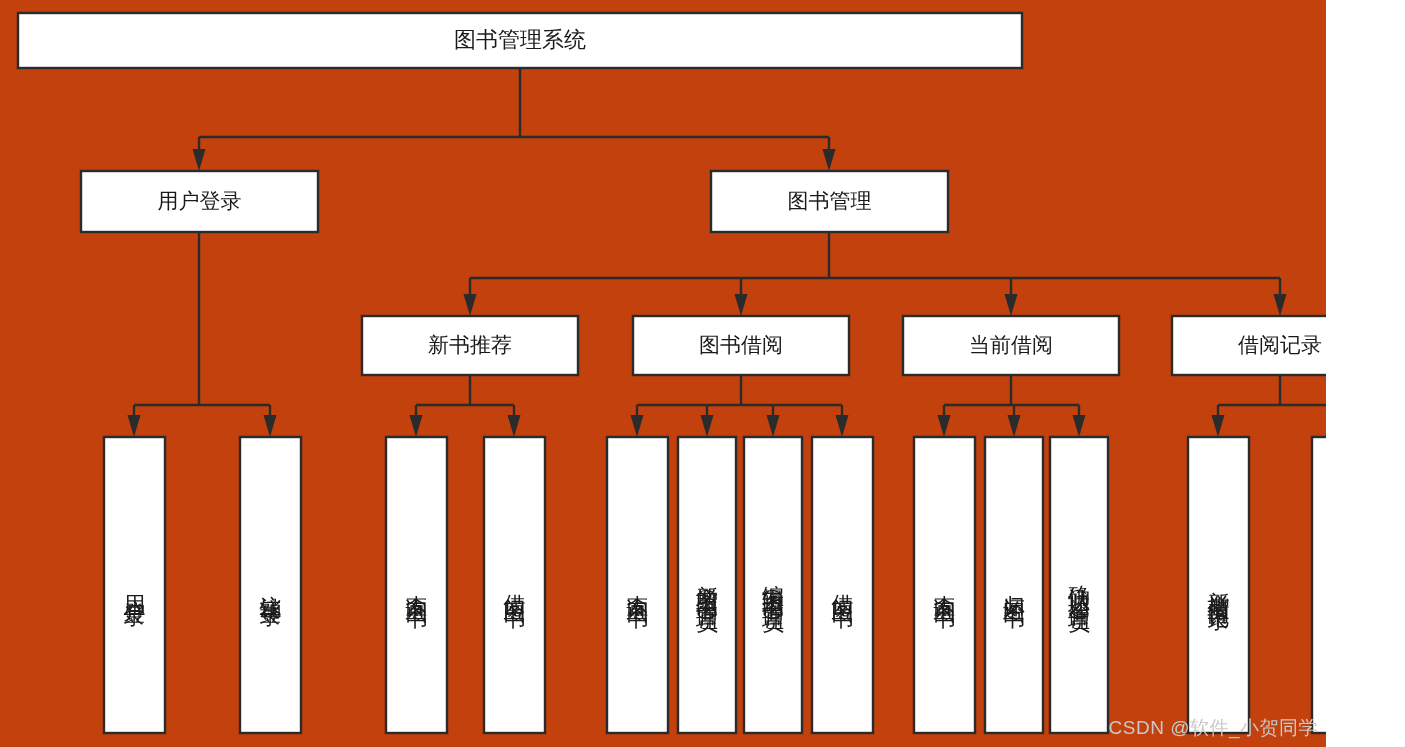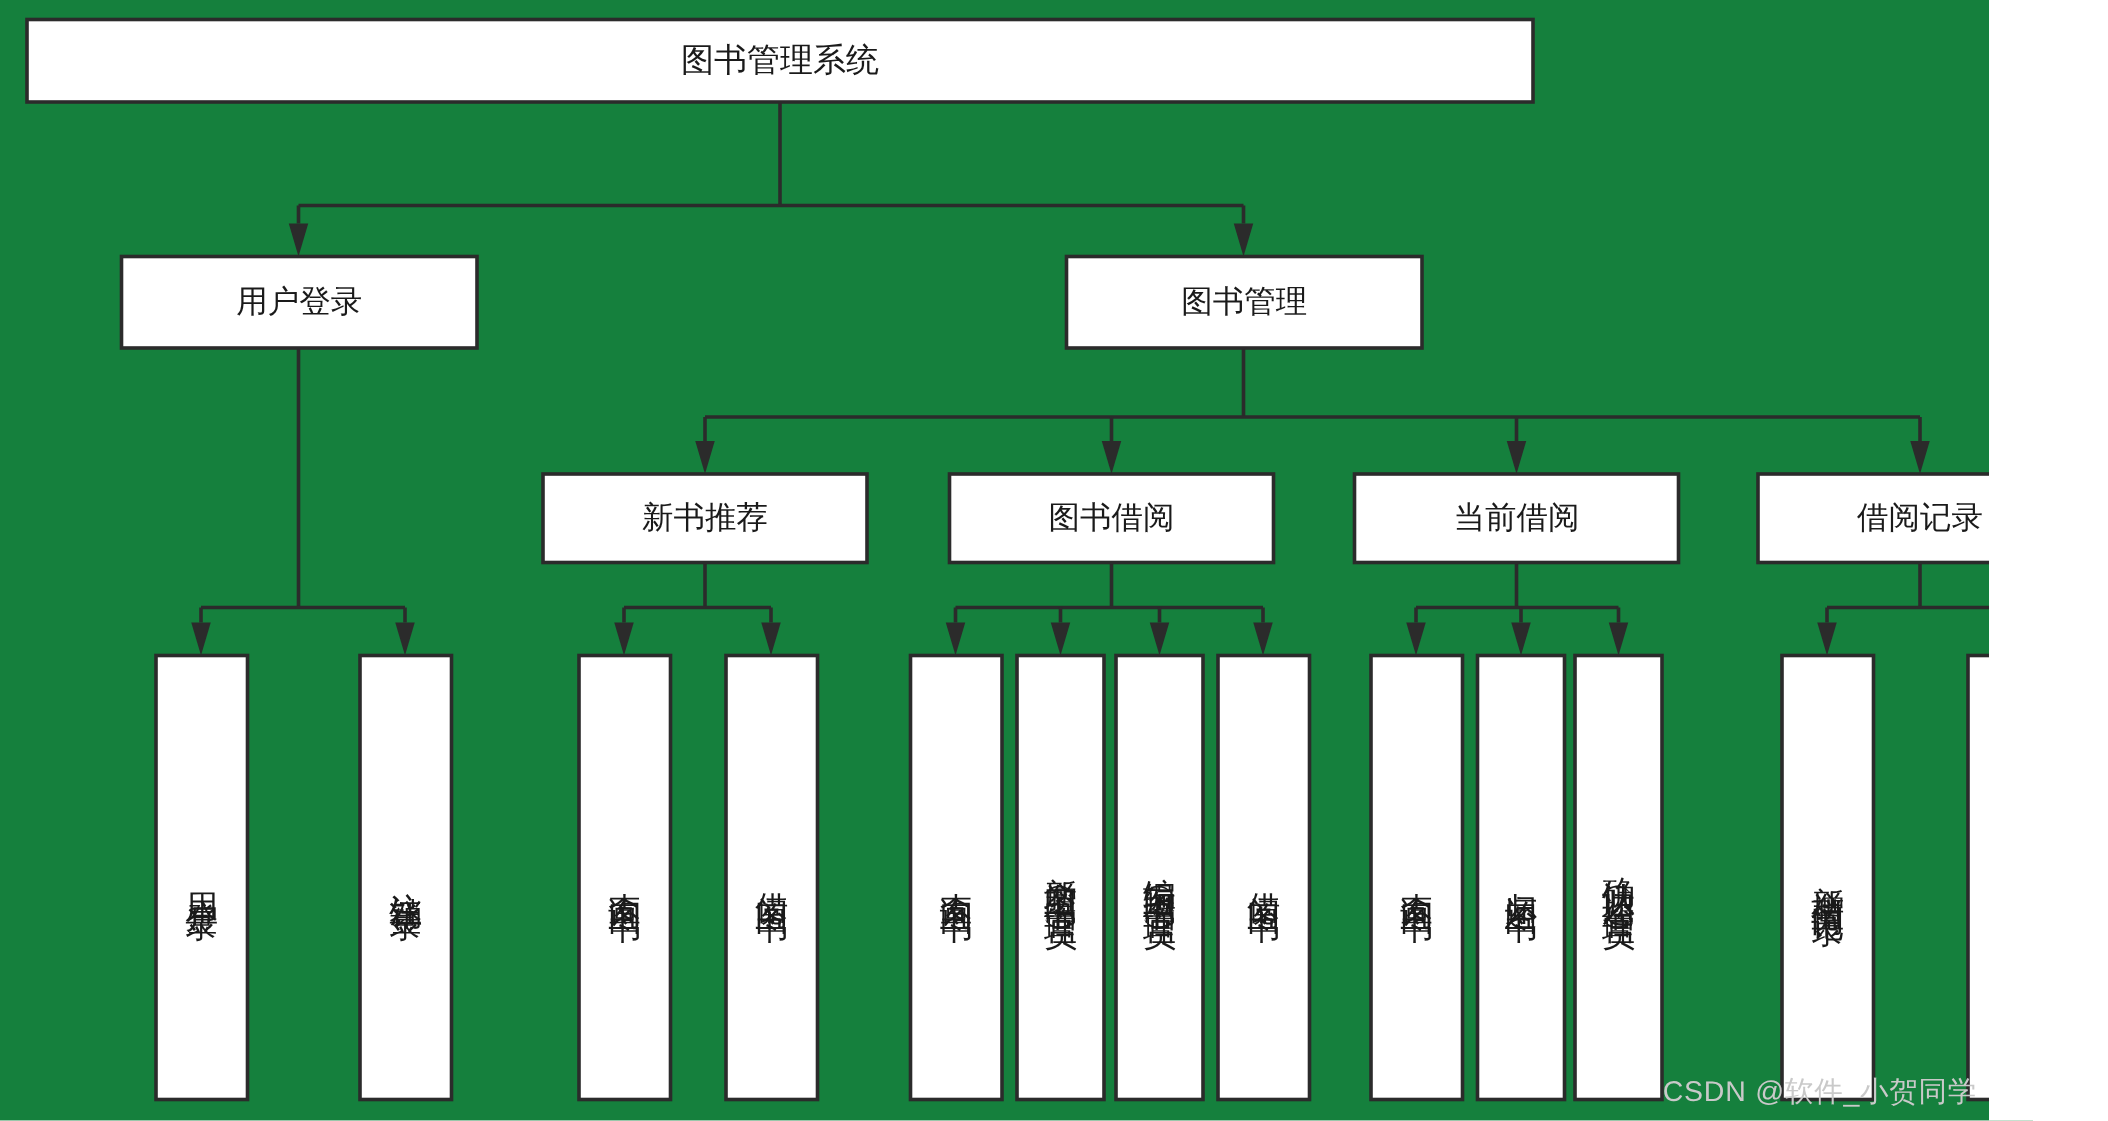--- a/index.html
+++ b/index.html
@@ -8,21 +8,21 @@
     padding: 0;
     background: #ffffff;
   }
   body {
     font-family: "Liberation Sans", "DejaVu Sans", sans-serif;
   }
   #diagram-root {
     position: relative;
     width: 1326px;
     height: 747px;
-    background: #15803d;
+    background: #c2410c;
     overflow: hidden;
   }
   #diagram-svg {
     position: absolute;
     top: 0;
     left: 0;
     width: 1405px;
     height: 747px;
     display: block;
   }

